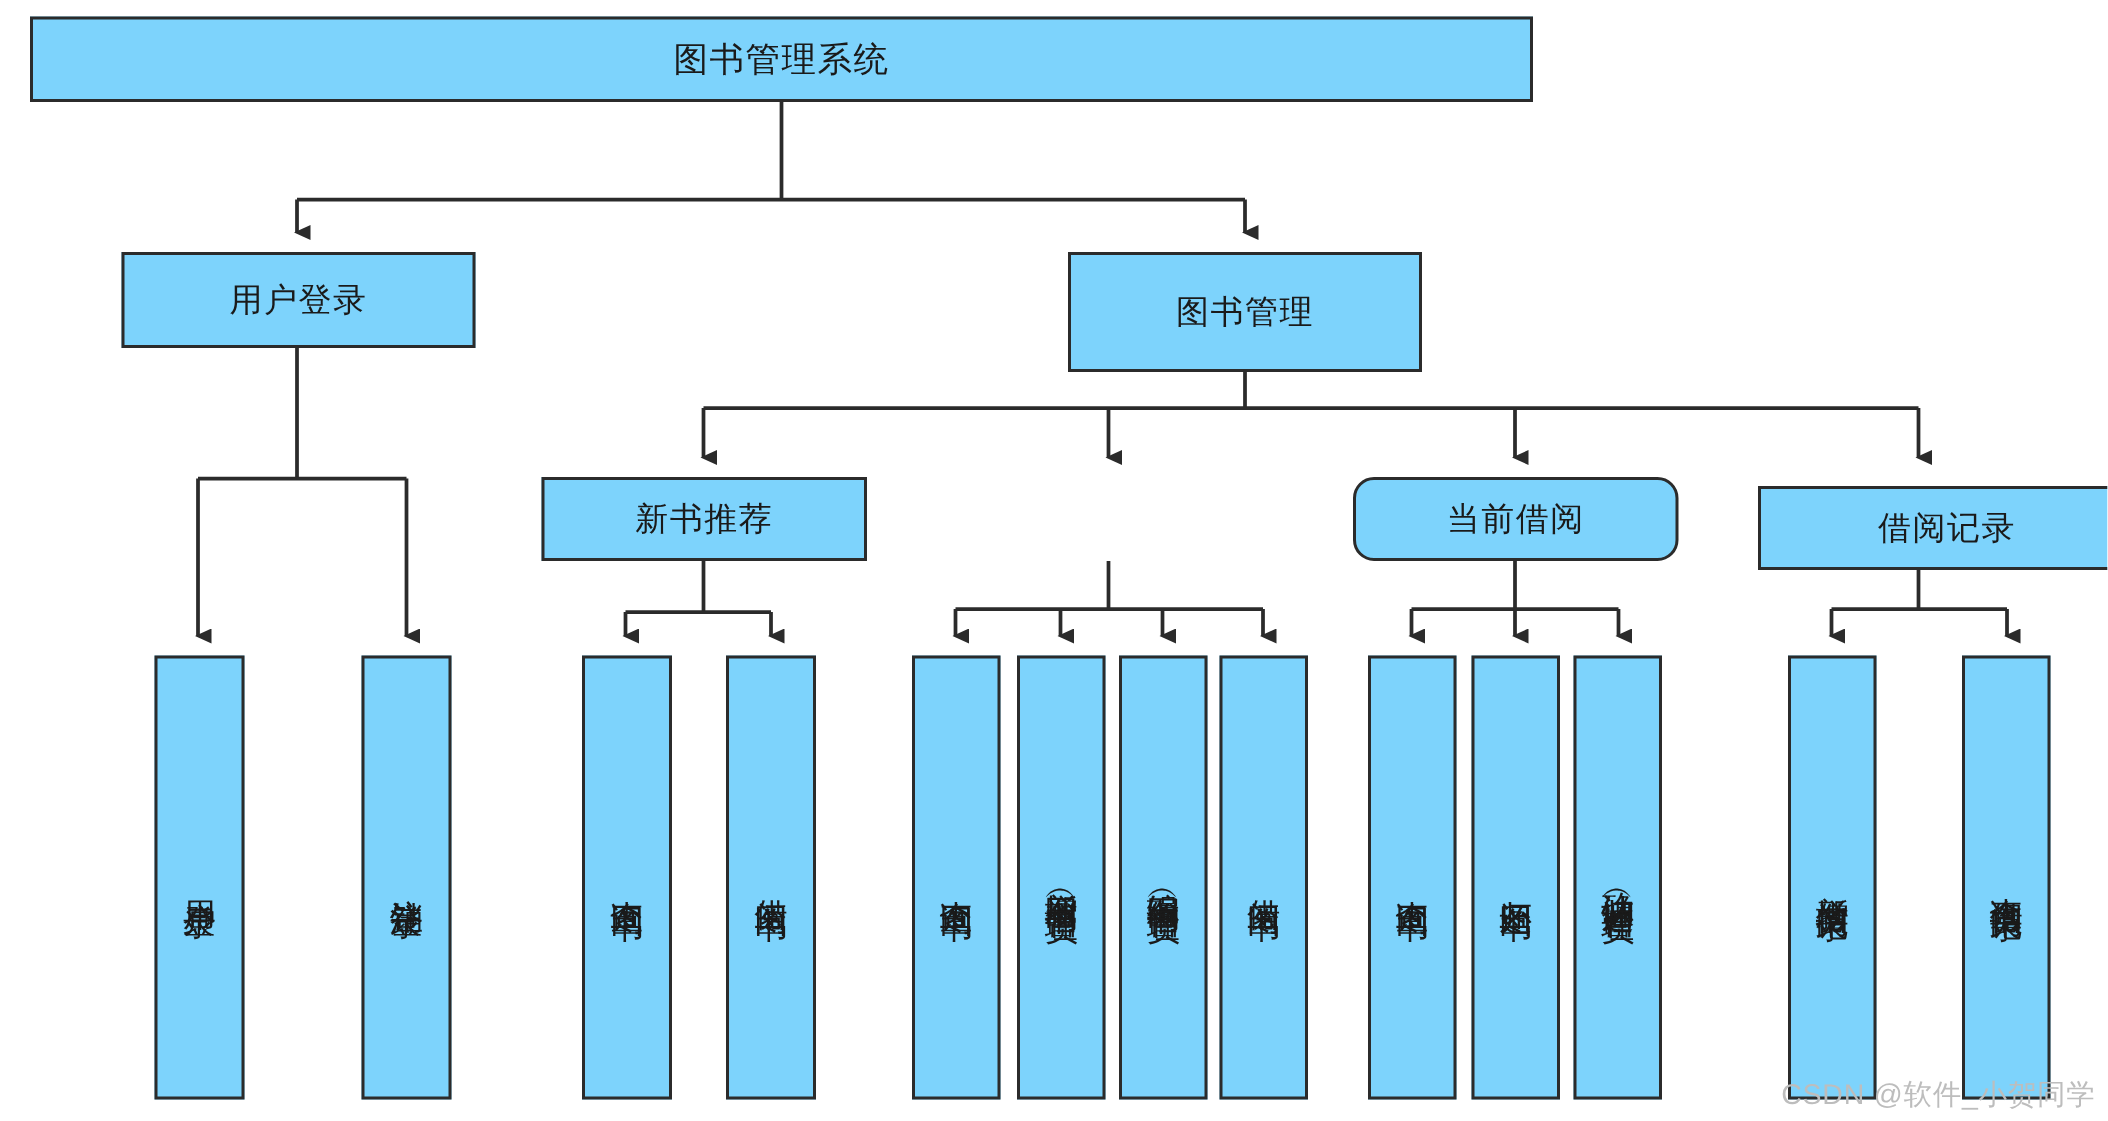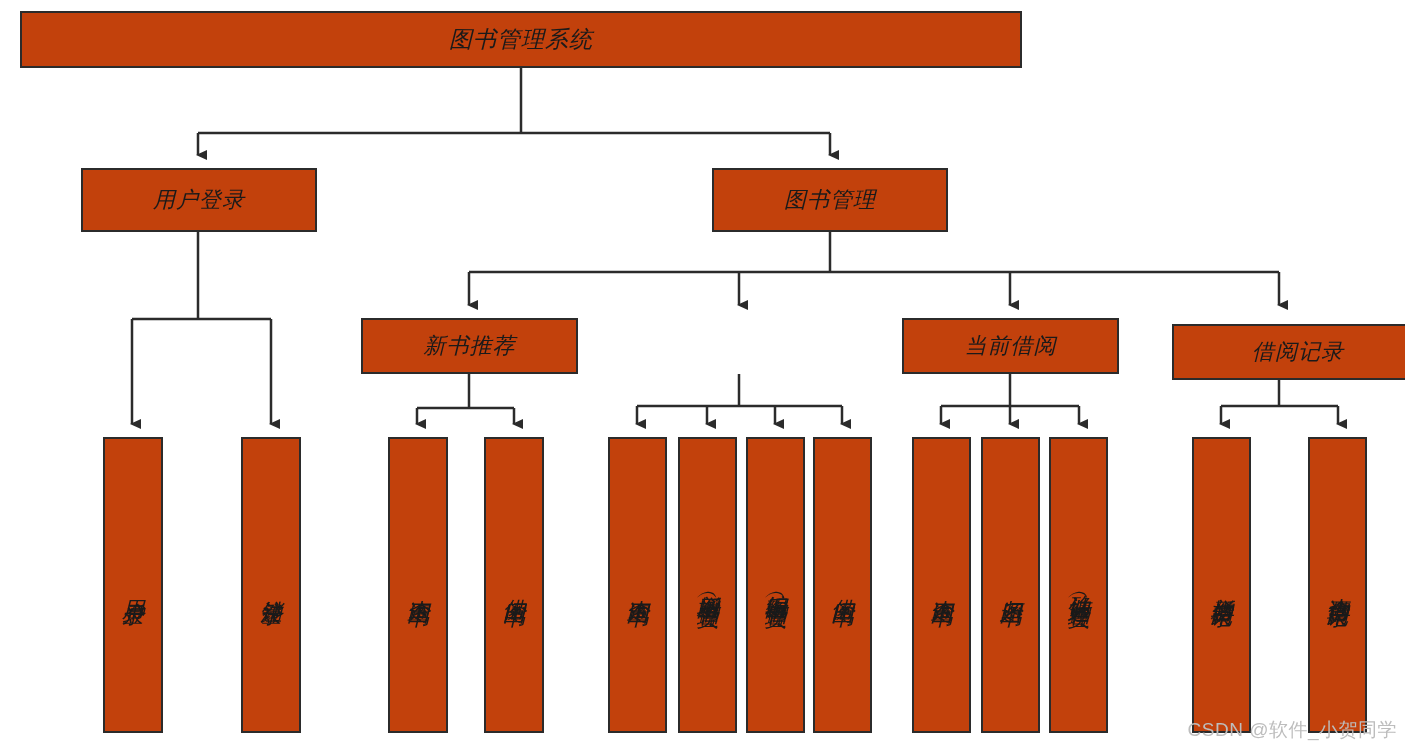--- a/index.html
+++ b/index.html
@@ -22,26 +22,25 @@
     left: 0;
     top: 0;
     width: 1405px;
     height: 747px;
     pointer-events: none;
   }
   .node {
     position: absolute;
     box-sizing: border-box;
     border: 2.5px solid #2b2b2b;
-    background: #c2410c;
+    background: #7dd3fc;
     display: flex;
     align-items: center;
     justify-content: center;
     color: #1a1a1a;
-    font-style: italic;
   }
   .node-h {
     font-size: 22px;
     letter-spacing: 1px;
     line-height: 1.2;
     white-space: nowrap;
   }
   .node-root {
     font-size: 23px;
   }
@@ -124,28 +123,28 @@
     </g>
   </svg>
 
   <div class="node node-h node-root" style="left:20px; top:11px; width:1002px; height:57px;">
     <span>图书管理系统</span>
   </div>
 
   <div class="node node-h" style="left:81px; top:168px; width:236px; height:64px;">
     <span>用户登录</span>
   </div>
-  <div class="node node-h" style="left:712px; top:168px; width:236px; height:64px;">
+  <div class="node node-h" style="left:712px; top:168px; width:236px; height:80px;">
     <span>图书管理</span>
   </div>
 
   <div class="node node-h" style="left:361px; top:318px; width:217px; height:56px;">
     <span>新书推荐</span>
   </div>
-  <div class="node node-h" style="left:902px; top:318px; width:217px; height:56px;">
+  <div class="node node-h" style="left:902px; top:318px; width:217px; height:56px;border-radius:14px;">
     <span>当前借阅</span>
   </div>
   <div class="node node-h" style="left:1172px; top:324px; width:252px; height:56px;">
     <span>借阅记录</span>
   </div>
 
   <div class="node node-v" style="left:103px; top:437px; width:60px; height:296px;">
     <span class="node-v-inner">用户登录</span>
   </div>
   <div class="node node-v" style="left:241px; top:437px; width:60px; height:296px;">

